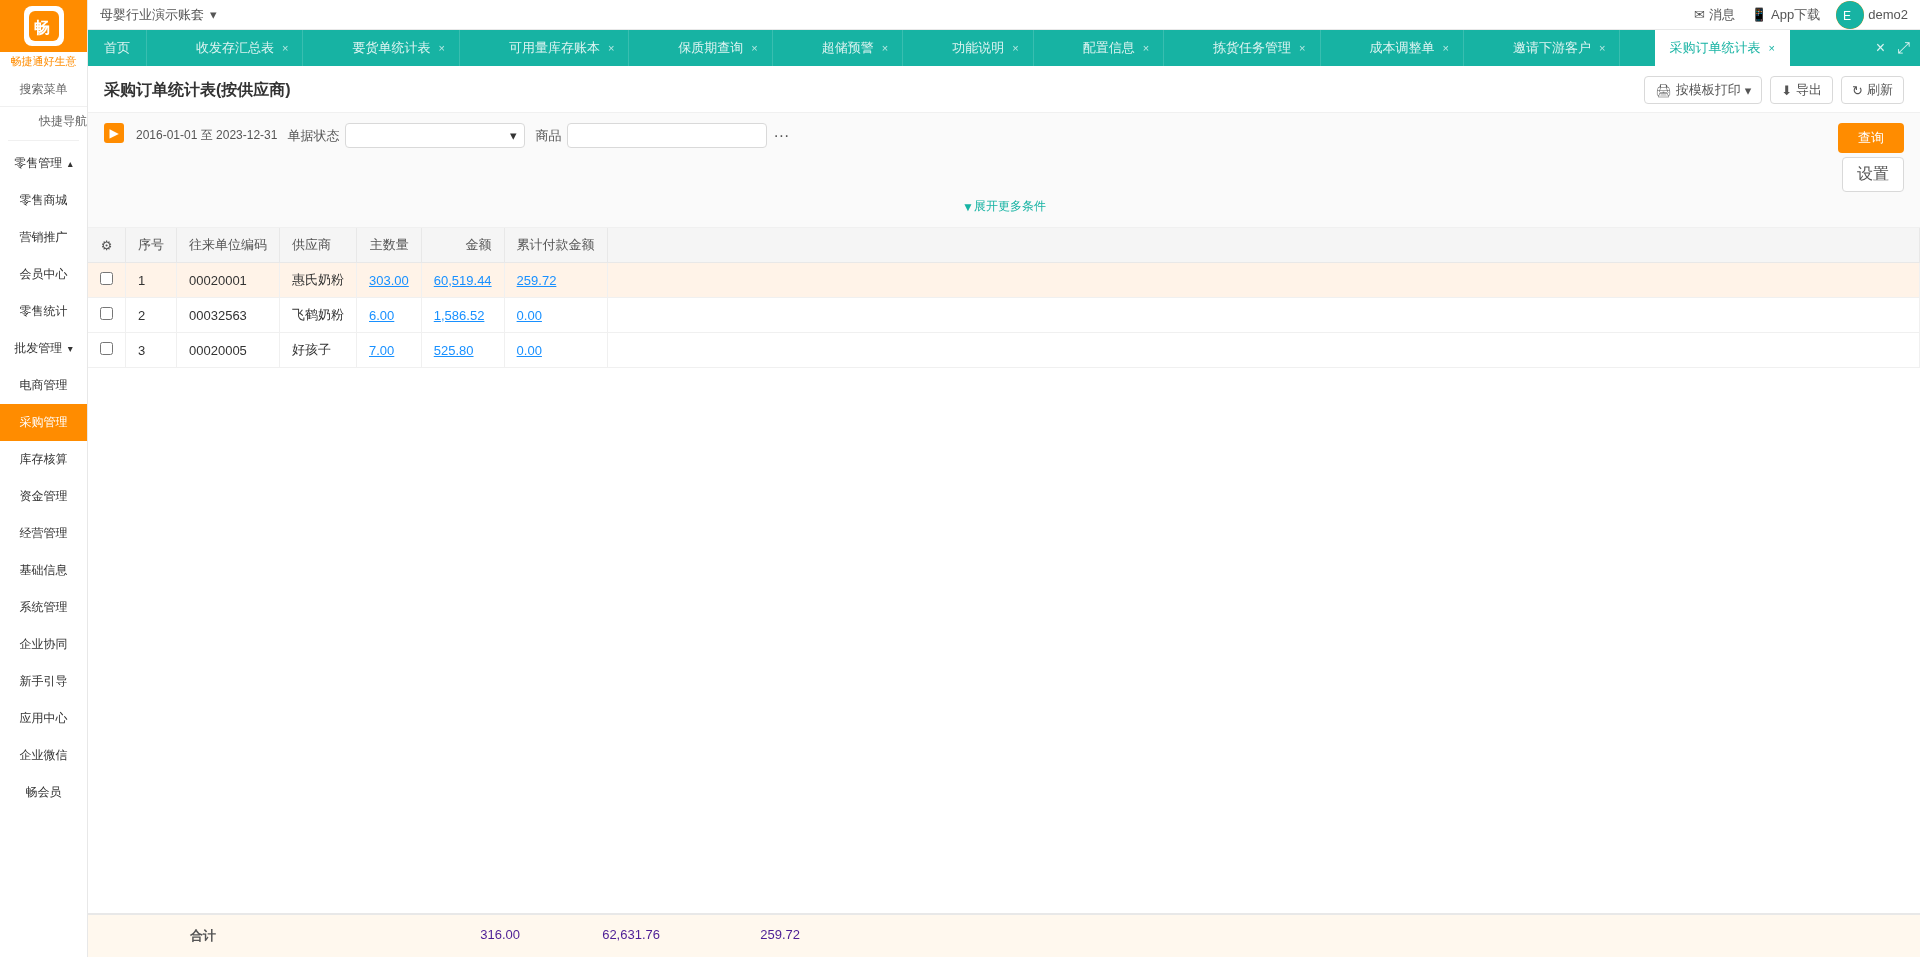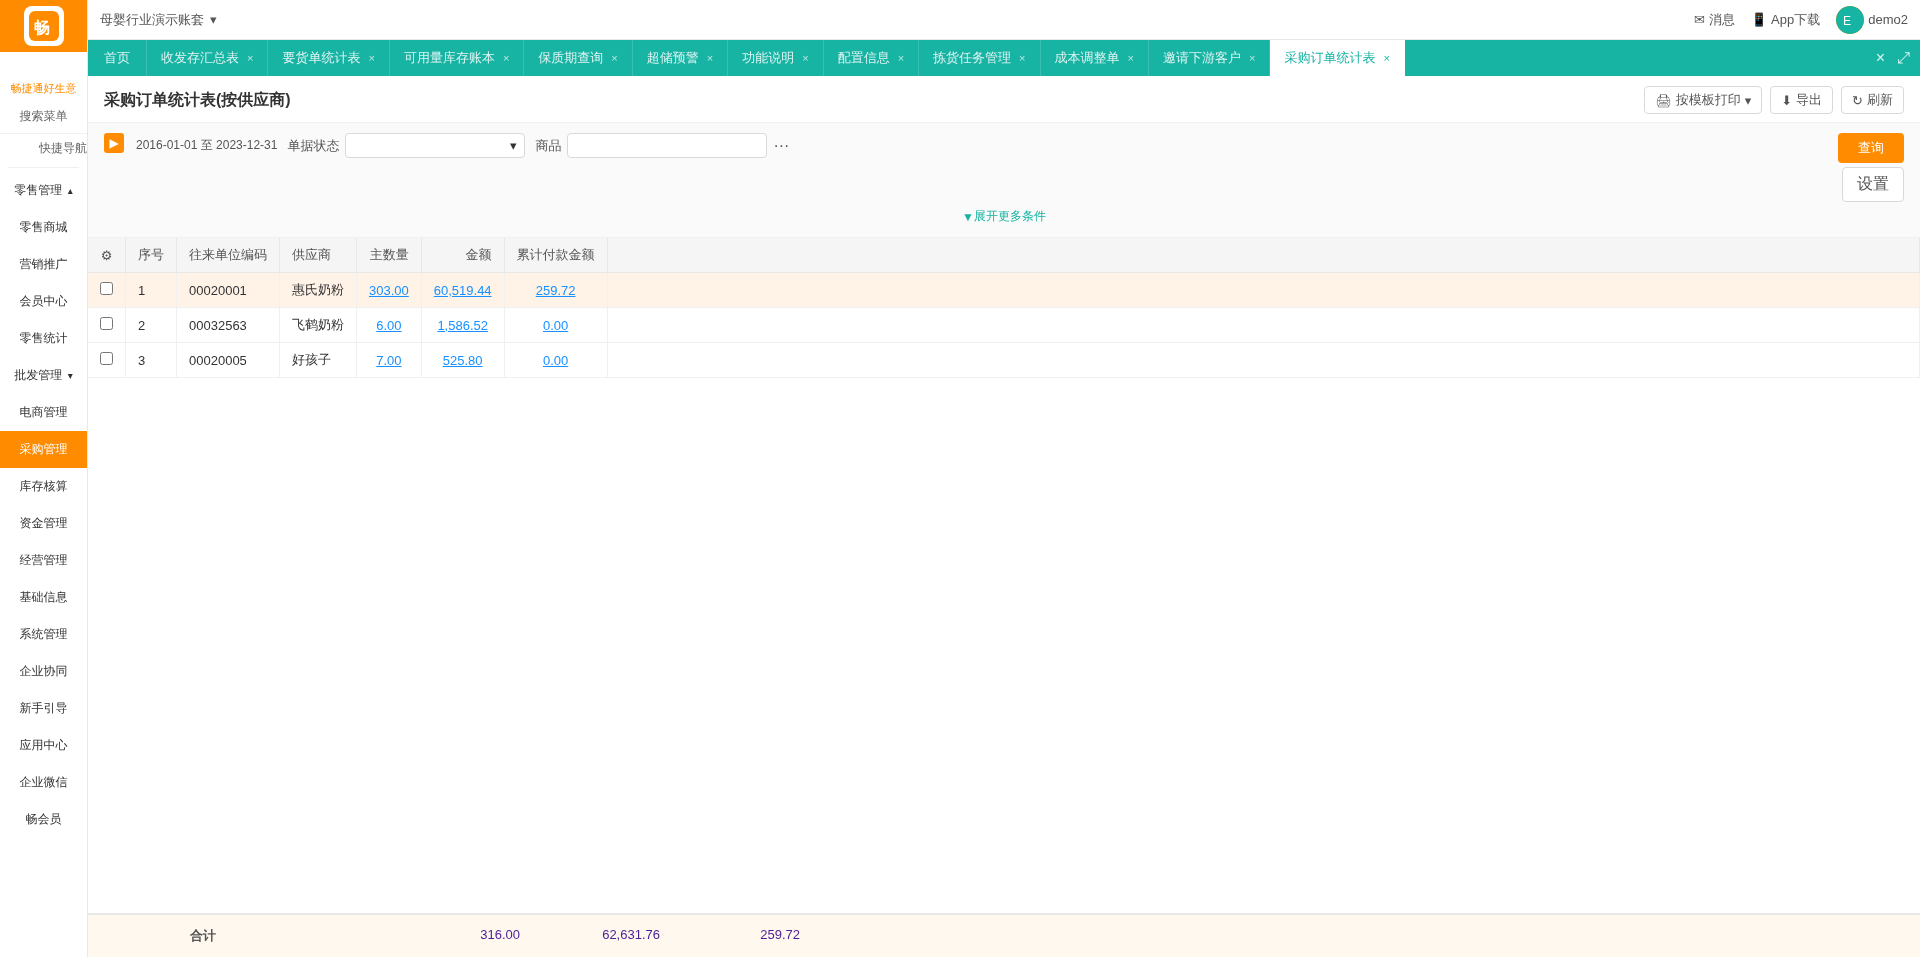--- a/index.html
+++ b/index.html
@@ -3,41 +3,41 @@
   <meta charset="utf-8">
   <style>
     * { margin: 0; padding: 0; box-sizing: border-box; }
     body { font-family: 'Microsoft YaHei', Arial, sans-serif; font-size: 13px; background: #f5f5f5; color: #333; width: 1920px; height: 957px; overflow: hidden; display: flex; }
 
     
     .sidebar { width: 88px; background: #fff; border-right: 1px solid #e8e8e8; display: flex; flex-direction: column; flex-shrink: 0; height: 957px; overflow: hidden; }
     .sidebar-logo { width: 88px; height: 52px; background: #ff8c00; display: flex; align-items: center; justify-content: center; flex-shrink: 0; }
     .sidebar-logo .logo-icon { width: 40px; height: 40px; background: #fff; border-radius: 8px; display: flex; align-items: center; justify-content: center; }
     .sidebar-logo .logo-icon svg { width: 30px; height: 30px; }
-    .sidebar-label { font-size: 11px; color: #ff8c00; text-align: center; padding: 2px 0 4px 0; background: #fff; margin-top: 27px; }
+    .sidebar-label { font-size: 11px; color: #ff8c00; text-align: center; padding: 2px 0 4px 0; background: #fff; }
     .sidebar-search { padding: 8px 0; text-align: center; font-size: 12px; color: #666; cursor: pointer; border-bottom: 1px solid #f0f0f0; }
     .sidebar-nav { padding: 6px 0; text-align: right; font-size: 12px; color: #666; cursor: pointer; }
     .sidebar-item { padding: 10px 0; text-align: center; font-size: 12px; color: #333; cursor: pointer; position: relative; }
     .sidebar-item.active { color: #fff; background: #ff8c00; }
     .sidebar-item .expand-icon { font-size: 10px; margin-left: 2px; }
     .sidebar-divider { height: 1px; background: #f0f0f0; margin: 4px 8px; }
     .sidebar-scroll { overflow-y: auto; flex: 1; }
     .sidebar-scroll::-webkit-scrollbar { width: 0; }
 
     
     .main { flex: 1; display: flex; flex-direction: column; overflow: hidden; }
 
     
-    .top-header { height: 40px; background: #fff; border-bottom: 1px solid #e8e8e8; display: flex; align-items: center; justify-content: space-between; padding: 0 12px; flex-shrink: 0; }
+    .top-header { height: 30px; background: #fff; border-bottom: 1px solid #e8e8e8; display: flex; align-items: center; justify-content: space-between; padding: 0 12px; flex-shrink: 0; }
     .top-header-right { display: flex; align-items: center; gap: 16px; font-size: 13px; color: #555; }
     .top-header-right .icon-btn { display: flex; align-items: center; gap: 4px; cursor: pointer; color: #555; }
     .user-avatar { width: 28px; height: 28px; border-radius: 50%; background: #ff8c00; display: flex; align-items: center; justify-content: center; color: #fff; font-size: 12px; overflow: hidden; }
 
     
-    .tab-bar { height: 36px; background: #17b3a3; display: flex; align-items: center; flex-shrink: 0; padding: 0 0 0 0; overflow: hidden; }
+    .tab-bar { height: 36px; background: #17b3a3; display: flex; align-items: center; flex-shrink: 0; padding: 0 0 0 0; overflow: hidden; gap: 35px; }
     .tab-item { height: 36px; padding: 0 14px; display: flex; align-items: center; gap: 6px; cursor: pointer; font-size: 13px; color: rgba(255,255,255,0.85); white-space: nowrap; border-right: 1px solid rgba(255,255,255,0.15); flex-shrink: 0; }
     .tab-item.active { background: #fff; color: #17b3a3; }
     .tab-item .close-icon { font-size: 11px; color: rgba(255,255,255,0.7); cursor: pointer; margin-left: 2px; }
     .tab-item.active .close-icon { color: #17b3a3; }
     .tab-item.home { padding: 0 16px; }
     .tab-bar-end { margin-left: auto; display: flex; align-items: center; padding-right: 4px; }
     .tab-bar-end .icon-btn { color: rgba(255,255,255,0.85); font-size: 16px; cursor: pointer; padding: 0 6px; }
 
     
     .page-content { flex: 1; background: #fff; overflow: hidden; display: flex; flex-direction: column; }
@@ -67,21 +67,21 @@
     
     .table-container { flex: 1; overflow: auto; padding: 0 0 0 0; }
     .data-table { width: 100%; border-collapse: collapse; font-size: 13px; }
     .data-table th { background: #f5f5f5; padding: 8px 12px; text-align: left; font-weight: normal; color: #555; border-bottom: 1px solid #e8e8e8; border-right: 1px solid #e8e8e8; white-space: nowrap; }
     .data-table td { padding: 8px 12px; border-bottom: 1px solid #f0f0f0; border-right: 1px solid #f0f0f0; white-space: nowrap; }
     .data-table tr.row-odd { background: #fff; }
     .data-table tr.row-highlighted { background: #fff3e8; }
     .data-table td.link { color: #1890ff; cursor: pointer; text-decoration: underline; }
     .data-table th.check-col { width: 30px; text-align: center; }
     .data-table td.check-col { text-align: center; }
-    .data-table td.num-col { text-align: center; }
+    .data-table td.num-col { text-align: left; }
     .data-table th.num-col { text-align: right; }
 
     
     .table-footer { background: #fff8ee; border-top: 2px solid #e8e8e8; padding: 8px 12px; display: flex; align-items: center; }
     .footer-summary { display: flex; gap: 0; width: 100%; }
     .footer-cell { padding: 4px 12px; font-size: 13px; color: #4c1d95; }
     .footer-cell.label { width: 300px; font-weight: bold; color: #555; }
     .footer-cell.value { min-width: 80px; text-align: right; }
 
     

